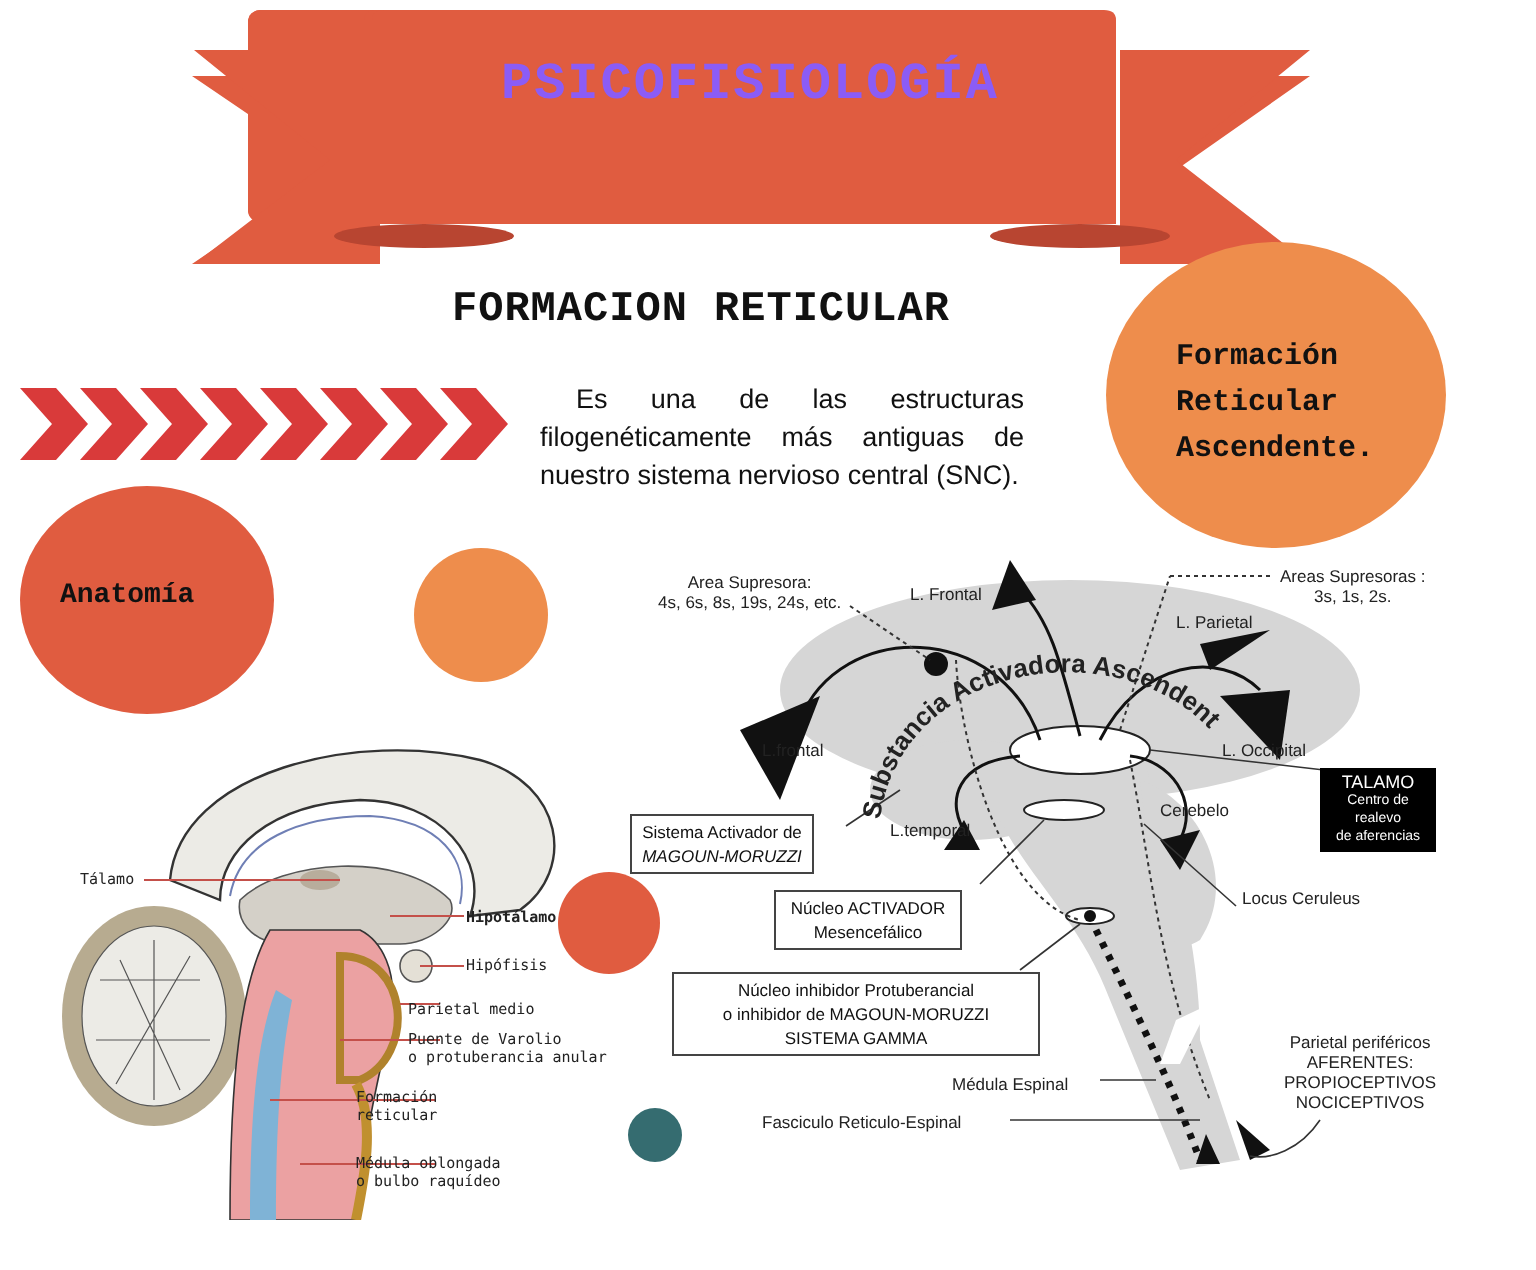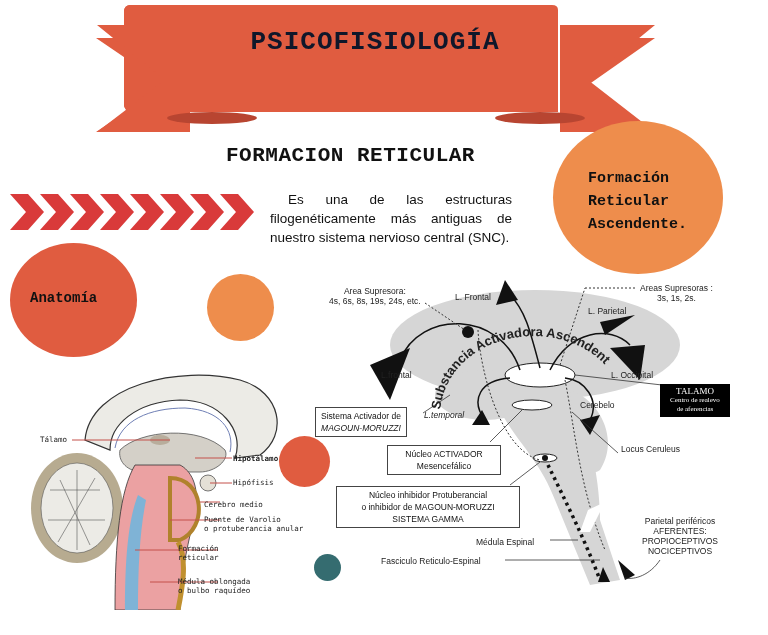--- a/index.html
+++ b/index.html
@@ -1,21 +1,21 @@
 <!DOCTYPE html>
 <html><head>
 <meta charset="utf-8">
 <style>
   * { box-sizing: border-box; margin: 0; padding: 0; }
   html, body { width: 768px; height: 635px; background: #ffffff; overflow: hidden; }
   body { position: relative; font-family: "Liberation Sans", sans-serif; color: #111; }
   .abs { position: absolute; }
   .mono { font-family: "Liberation Mono", "DejaVu Sans Mono", monospace; font-weight: bold; }
   .circle { position: absolute; border-radius: 50%; }
-  .banner-text { color: #0f172a; font-size: 26px; letter-spacing: 1px; }
+  .banner-text { color: #8b5cf6; font-size: 26px; letter-spacing: 1px; }
   .subtitle { font-size: 21px; letter-spacing: 0.5px; }
   .intro { font-size: 13.5px; line-height: 19px; text-align: justify; text-align-last: left; }
   .label-sm { font-size: 8.5px; color: #222; white-space: nowrap; }
   .box { position: absolute; border: 1.5px solid #444; background: #fff; text-align: center; font-size: 8.5px; line-height: 12px; padding: 2px 4px; }
   .anat-label { font-family: "DejaVu Sans Mono", monospace; font-size: 7.5px; color: #222; line-height: 9px; white-space: nowrap; }
   .talamo-box { position:absolute; background:#000; color:#fff; text-align:center; font-size:8px; line-height:9px; padding:3px 2px; }
 </style>
 </head>
 <body>
 
@@ -100,21 +100,21 @@
     <line x1="190" y1="123" x2="212" y2="123"></line>
     <line x1="180" y1="142" x2="200" y2="142"></line>
     <line x1="150" y1="160" x2="200" y2="160"></line>
     <line x1="115" y1="190" x2="198" y2="190"></line>
     <line x1="130" y1="222" x2="198" y2="222"></line>
   </g>
 </svg>
 <div class="abs anat-label" style="left:40px;top:435px;">Tálamo</div>
 <div class="abs anat-label" style="left:233px;top:454px;font-weight:bold;">Hipotálamo</div>
 <div class="abs anat-label" style="left:233px;top:478px;">Hipófisis</div>
-<div class="abs anat-label" style="left:204px;top:500px;">Cerebro medio</div>
+<div class="abs anat-label" style="left:204px;top:500px;">Parietal medio</div>
 <div class="abs anat-label" style="left:204px;top:515px;">
   <div>Puente de Varolio</div>
   <div>o protuberancia anular</div>
 </div>
 <div class="abs anat-label" style="left:178px;top:544px;">
   <div>Formación</div>
   <div>reticular</div>
 </div>
 <div class="abs anat-label" style="left:178px;top:577px;">
   <div>Médula oblongada</div>
@@ -190,35 +190,35 @@
   <div>4s, 6s, 8s, 19s, 24s, etc.</div>
 </div>
 <div class="abs label-sm" style="left:640px;top:283px;text-align:center;">
   <div>Areas Supresoras :</div>
   <div>3s, 1s, 2s.</div>
 </div>
 <div class="abs label-sm" style="left:455px;top:292px;">L. Frontal</div>
 <div class="abs label-sm" style="left:588px;top:306px;">L. Parietal</div>
 <div class="abs label-sm" style="left:381px;top:370px;">L.frontal</div>
 <div class="abs label-sm" style="left:611px;top:370px;">L. Occipital</div>
-<div class="abs label-sm" style="left:424px;top:410px;font-style:italic;">L.temporal</div>
+<div class="abs label-sm" style="left:445px;top:410px;">L.temporal</div>
 <div class="abs label-sm" style="left:580px;top:400px;">Cerebelo</div>
 <div class="abs label-sm" style="left:621px;top:444px;">Locus Ceruleus</div>
 
-<div class="talamo-box" style="left:660px;top:384px;width:70px;font-family:Liberation Serif, serif;">
+<div class="talamo-box" style="left:660px;top:384px;width:58px;">
   <div style="font-size:9px;">TALAMO</div>
   <div style="font-size:7px;">Centro de realevo</div>
   <div style="font-size:7px;">de aferencias</div>
 </div>
 
 <div class="box" style="left:315px;top:407px;width:92px;">
   <div>Sistema Activador de</div>
   <div style="font-style:italic;">MAGOUN-MORUZZI</div>
 </div>
-<div class="box" style="left:387px;top:445px;width:114px;">
+<div class="box" style="left:387px;top:445px;width:94px;">
   <div>Núcleo ACTIVADOR</div>
   <div>Mesencefálico</div>
 </div>
 <div class="box" style="left:336px;top:486px;width:184px;">
   <div>Núcleo inhibidor Protuberancial</div>
   <div>o inhibidor de MAGOUN-MORUZZI</div>
   <div>SISTEMA GAMMA</div>
 </div>
 
 <div class="abs label-sm" style="left:476px;top:537px;">Médula Espinal</div>

